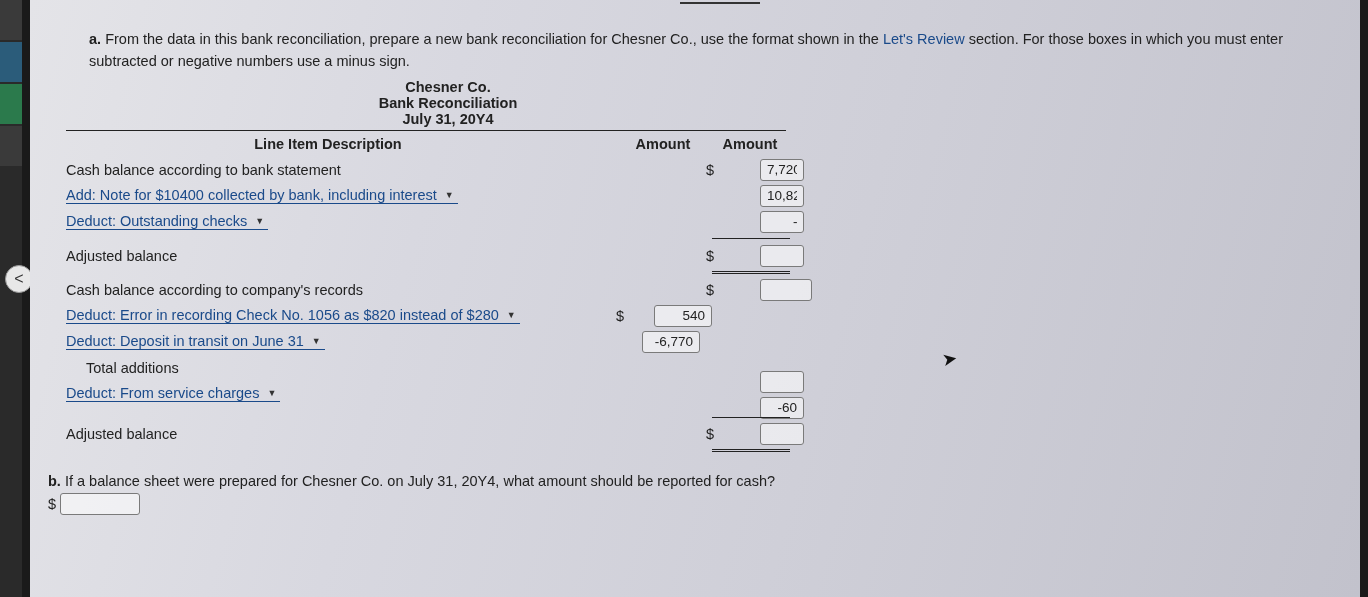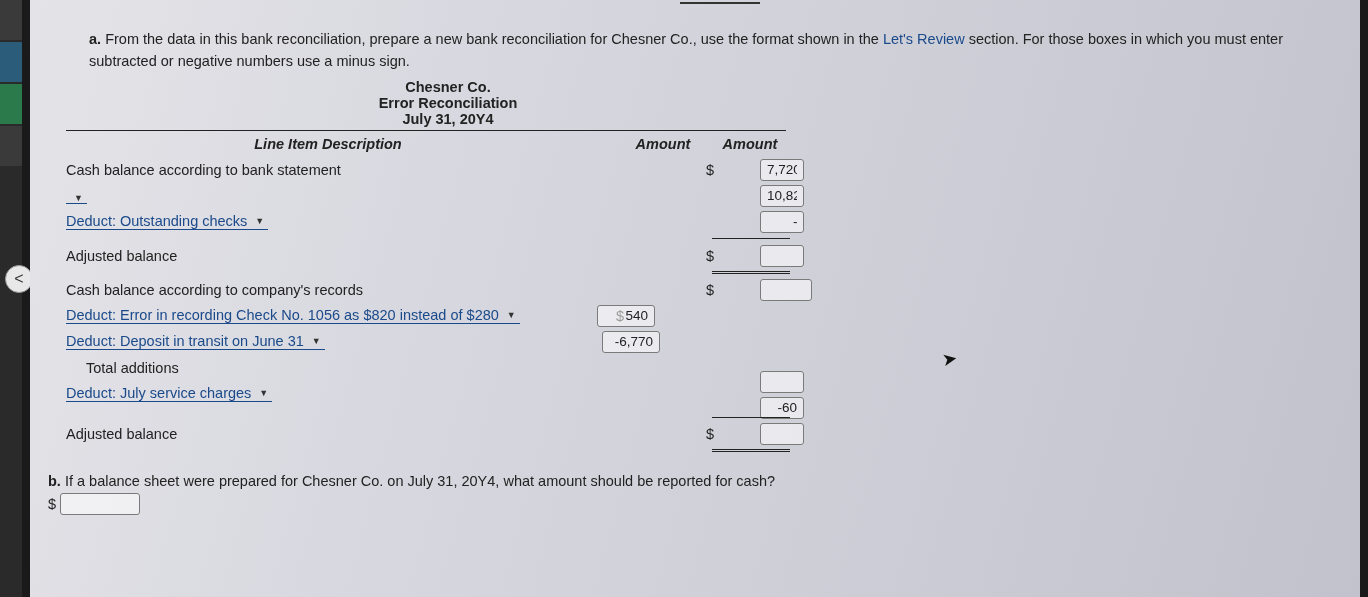--- a/index.html
+++ b/index.html
@@ -75,21 +75,20 @@
     align-items: center;
     height: 26px;
     position: relative;
   }
   .desc-col {
     width: 560px;
     padding-left: 18px;
   }
   .colhdr {
     font-weight: bold;
-    font-style: italic;
   }
   .amt1 { position: absolute; left: 575px; width: 80px; text-align: right; }
   .amt2 { position: absolute; left: 662px; width: 80px; text-align: right; }
   .dollar1 { position: absolute; left: 568px; }
   .dollar2 { position: absolute; left: 658px; }
   .indent { padding-left: 38px; }
   .dd {
     display: inline-flex;
     align-items: center;
     border-bottom: 1px solid #1a4a8a;
@@ -161,39 +160,40 @@
 <div class="page">
   <div class="topline"></div>
 
   <div class="prompt">
     <b>a.</b>
     <span>From the data in this bank reconciliation, prepare a new bank reconciliation for Chesner Co., use the format shown in the </span><span class="link">Let's Review</span><span> section. For those boxes in which you must enter subtracted or negative numbers use a minus sign.</span>
   </div>
 
   <div class="recon">
     <div class="hdr">Chesner Co.</div>
-    <div class="hdr">Error Reconciliation</div>
+    <div class="hdr">Bank Reconciliation</div>
     <div class="hdr">July 31, 20Y4</div>
     <div class="hdr-line"></div>
 
     <div class="row">
       <div class="desc-col colhdr" style="text-align:center;padding-left:0">Line Item Description</div>
       <div class="amt1 colhdr" style="text-align:center">Amount</div>
       <div class="amt2 colhdr" style="text-align:center">Amount</div>
     </div>
 
     <div class="row">
       <div class="desc-col">Cash balance according to bank statement</div>
       <span class="dollar2">$</span>
       <input class="inp w60" style="position: absolute; left: 672px;" value="7,720">
     </div>
 
     <div class="row">
       <div class="desc-col">
         <span class="dd">
+          <span>Add: Note for $10400 collected by bank, including interest</span>
           <span class="caret">▼</span>
         </span>
       </div>
       <input class="inp w60" style="position: absolute; left: 672px;" value="10,820">
     </div>
 
     <div class="row">
       <div class="desc-col">
         <span class="dd">
           <span>Deduct: Outstanding checks</span>
@@ -224,41 +224,41 @@
     </div>
 
     <div class="row">
       <div class="desc-col">
         <span class="dd">
           <span>Deduct: Error in recording Check No. 1056 as $820 instead of $280</span>
           <span class="caret">▼</span>
         </span>
       </div>
       <span class="dollar1">$</span>
-      <input class="inp small" style="position: absolute; left: 549px;" value="540">
+      <input class="inp small" style="position: absolute; left: 606px;" value="540">
     </div>
 
     <div class="row">
       <div class="desc-col">
         <span class="dd">
           <span>Deduct: Deposit in transit on June 31</span>
           <span class="caret">▼</span>
         </span>
       </div>
-      <input class="inp small" style="position: absolute; left: 554px;" value="-6,770">
+      <input class="inp small" style="position: absolute; left: 594px;" value="-6,770">
     </div>
 
     <div class="row">
       <div class="desc-col indent">Total additions</div>
     </div>
 
     <div class="row">
       <div class="desc-col">
         <span class="dd">
-          <span>Deduct: July service charges</span>
+          <span>Deduct: From service charges</span>
           <span class="caret">▼</span>
         </span>
       </div>
       <input class="inp w60" style="position: absolute; left: 672px; top: -10px;" value="">
       <input class="inp w60" style="position: absolute; left: 672px; top: 16px;" value="-60">
     </div>
 
     <div class="row" style="height:14px">
       <div class="rule" style="left:664px;top:10px"></div>
     </div>

